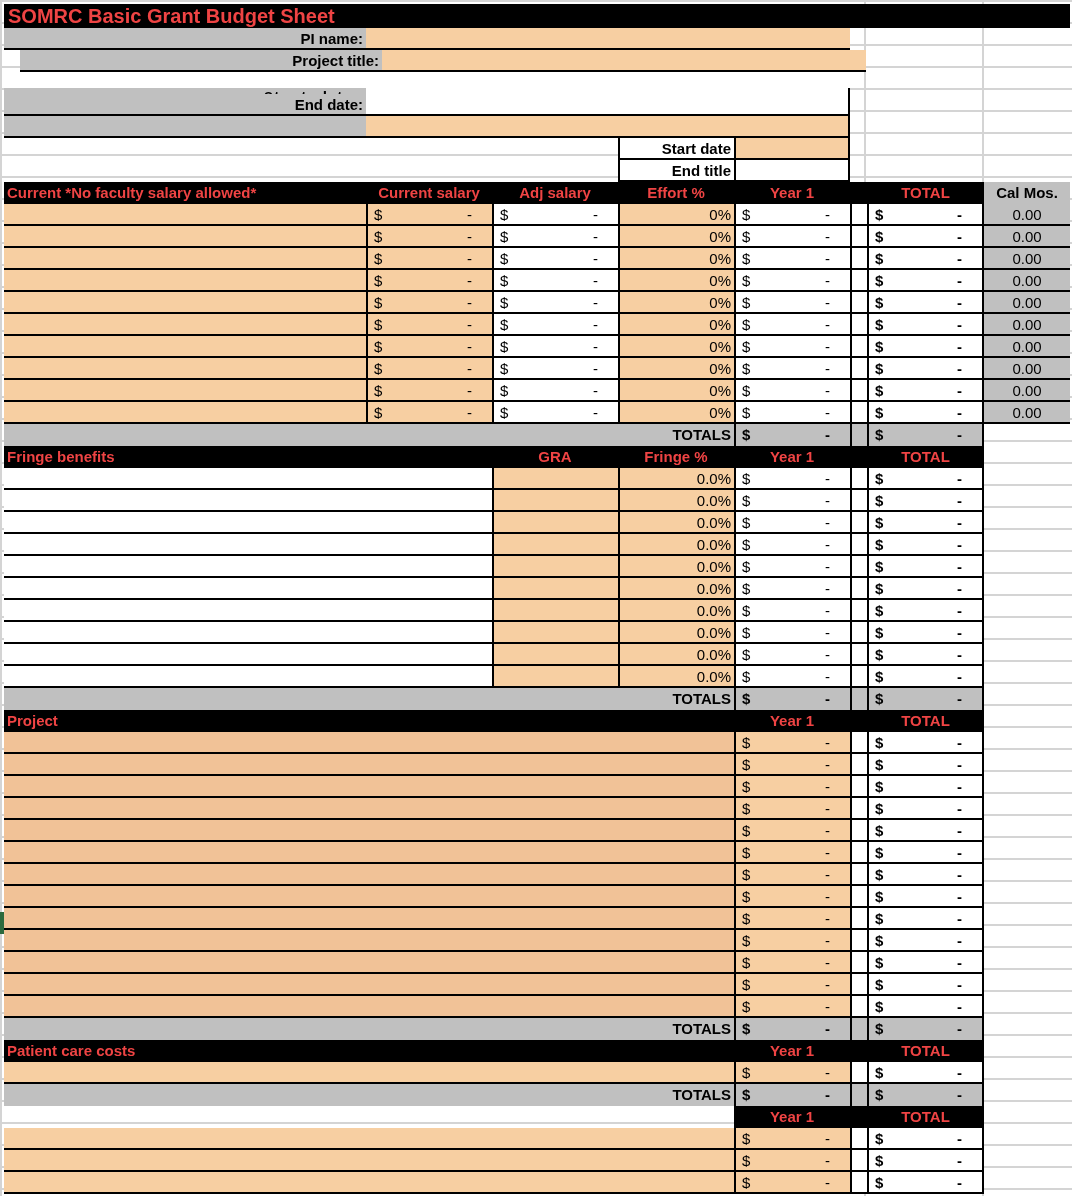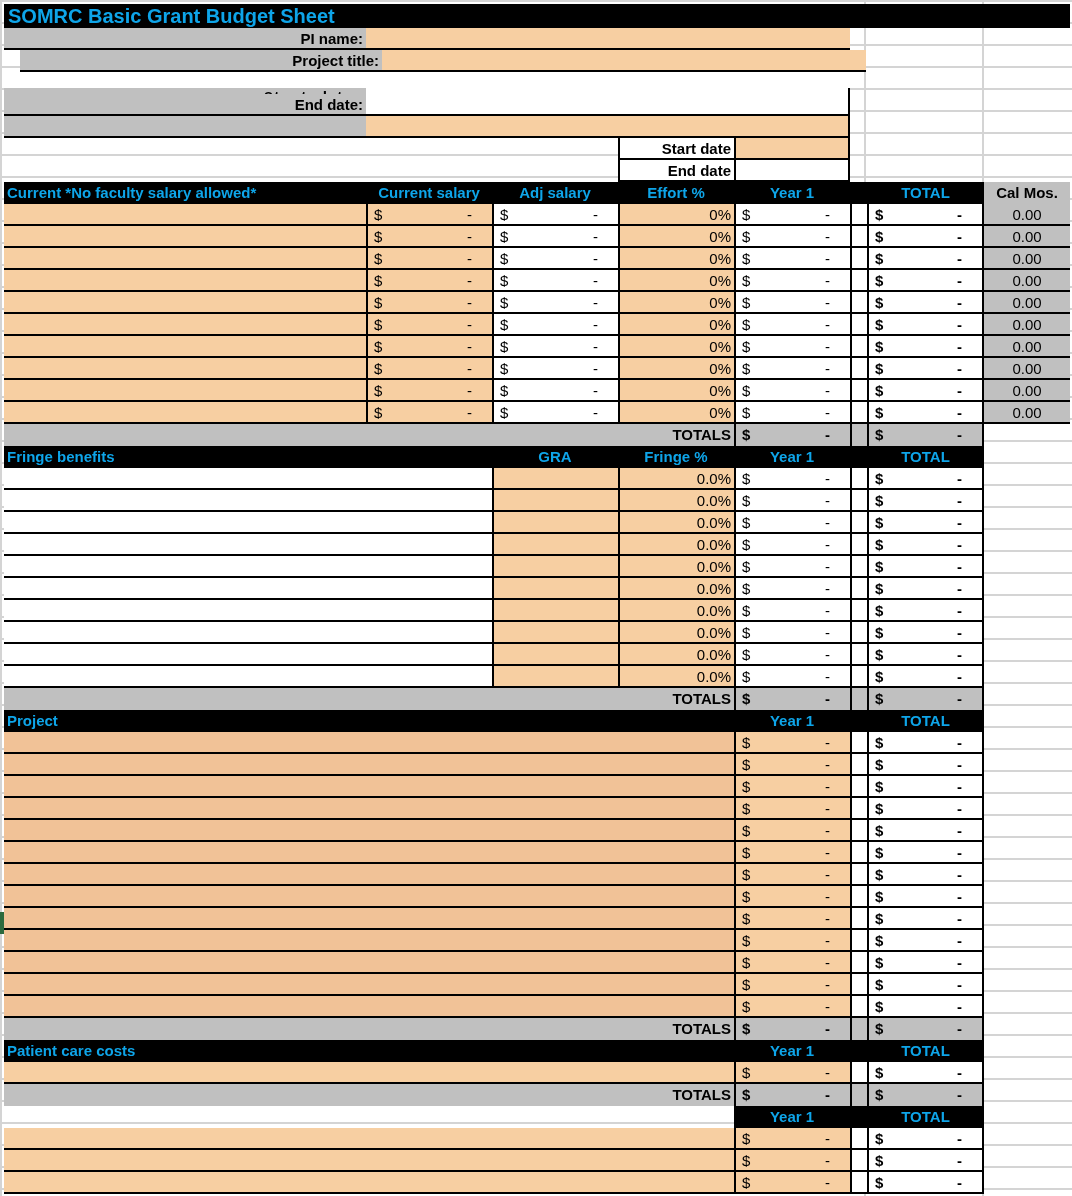--- a/index.html
+++ b/index.html
@@ -8,21 +8,21 @@
   #sheet { position: absolute; left: 0; top: 0; width: 1072px; height: 1196px; }
   .gridbg { position: absolute; left: 0; top: 0; width: 1072px; height: 1196px;
     background-image:
       linear-gradient(to right, #d4d4d4 2px, transparent 2px),
       linear-gradient(to bottom, #d4d4d4 2px, transparent 2px);
     background-size: 100% 22px, 100% 22px; }
   .vline { position: absolute; top: 0; bottom: 0; width: 2px; background: #d4d4d4; }
   .row { position: absolute; left: 4px; height: 22px; width: 1066px; }
   .cell { position: absolute; top: 0; height: 22px; box-sizing: border-box; line-height: 22px;
           white-space: nowrap; overflow: hidden; }
-  .bk { background: #000; color: #0ea5e9; font-weight: bold; }
+  .bk { background: #000; color: #ef4444; font-weight: bold; }
   .gr { background: #c0c0c0; }
   .pe { background: #f7cfa2; }
   .pe2 { background: #f1c297; }
   .wh { background: #fff; }
   .bb { border-bottom: 2px solid #000; }
   .bl { border-left: 2px solid #000; }
   .br { border-right: 2px solid #000; }
   .right { text-align: right; padding-right: 3px; }
   .center { text-align: center; }
   .bold { font-weight: bold; }
@@ -62,21 +62,21 @@
       </div>
       <div class="row" style="top: 116px; height: 22px;">
         <div class="cell gr bold right bb" style="left: 0px; width: 362px;"></div>
         <div class="cell pe bb br" style="left: 362px; width: 484px; padding-left: 4px;"></div>
       </div>
       <div class="row" style="top: 138px; height: 22px;">
         <div class="cell wh bold right bl bb" style="left: 614px; width: 116px;">Start date</div>
         <div class="cell pe bl bb br" style="left: 730px; width: 116px;"></div>
       </div>
       <div class="row" style="top: 160px; height: 22px;">
-        <div class="cell wh bold right bl bb" style="left: 614px; width: 116px;">End date</div>
+        <div class="cell wh bold right bl bb" style="left: 614px; width: 116px;">End title</div>
         <div class="cell wh bl bb br" style="left: 730px; width: 116px;"></div>
       </div>
       <div class="row" style="top: 182px; height: 22px;">
         <div class="cell bk" style="left: 0px; width: 362px; padding-left: 3px;">Current *No faculty salary allowed*</div>
         <div class="cell bk center" style="left: 362px; width: 126px;">Current salary</div>
         <div class="cell bk center" style="left: 488px; width: 126px;">Adj salary</div>
         <div class="cell bk center" style="left: 614px; width: 116px;">Effort %</div>
         <div class="cell bk center" style="left: 730px; width: 116px;">Year 1</div>
         <div class="cell bk" style="left: 846px; width: 17px;"></div>
         <div class="cell bk center" style="left: 863px; width: 117px;">TOTAL</div>

